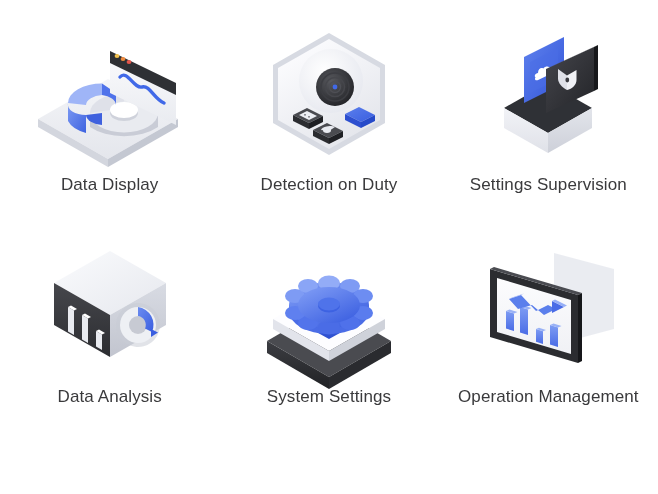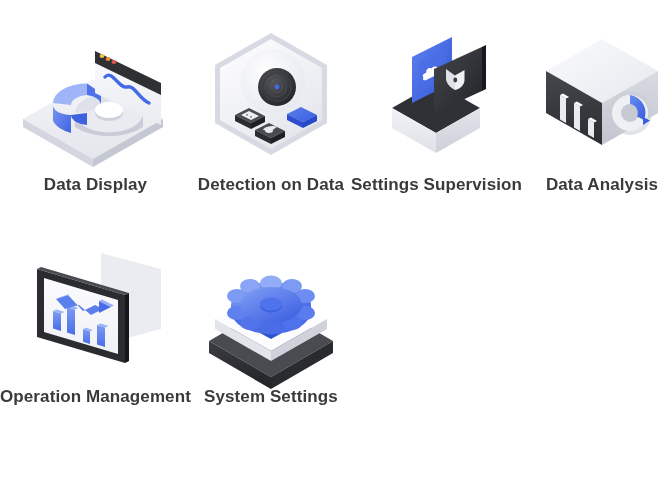--- a/index.html
+++ b/index.html
@@ -5,25 +5,24 @@
   * { margin:0; padding:0; box-sizing:border-box; }
   html, body {
     width:658px; height:494px;
     background:#ffffff;
     font-family:"Liberation Sans", sans-serif;
     overflow:hidden;
   }
   .icon-grid {
     width:658px; height:424px;
     display:grid;
-    grid-template-columns:repeat(4, 1fr);
+    grid-template-columns:repeat(3, 1fr);
     grid-template-rows:repeat(2, 1fr);
     align-items:center;
     justify-items:center;
-    font-weight:bold;
   }
   .cell {
     width:100%; height:100%;
     display:flex;
     flex-direction:column;
     align-items:center;
     justify-content:center;
   }
   .art {
     width:160px; height:150px;
@@ -155,21 +154,21 @@
           <ellipse cx="78" cy="113.5" rx="4" ry="2.4" fill="#e8eaf0"></ellipse>
         </g>
 
         <g>
           <path d="M96 97 L110 90 L126 98 L112 105 Z" fill="url(#g-bluebtn)"></path>
           <path d="M96 97 L96 103 L112 111 L112 105 Z" fill="#2d4fcf"></path>
           <path d="M126 98 L126 104 L112 111 L112 105 Z" fill="#264ac9"></path>
         </g>
       </svg>
     </div>
-    <div class="cell-label">Detection on Data</div>
+    <div class="cell-label">Detection on Duty</div>
   </div>
 
   <div class="cell">
     <div class="art">
       <svg width="160" height="150" viewBox="0 0 160 150">
         <defs>
           <linearGradient id="g-boxL" x1="0" y1="0" x2="0" y2="1">
             <stop offset="0" stop-color="#f2f3f7"></stop>
               <stop offset="1" stop-color="#dfe1e8"></stop>
           </linearGradient>
@@ -258,67 +257,20 @@
           <g transform="translate(108 96)">
             <ellipse cx="0" cy="0" rx="18" ry="18" fill="#eef0f4"></ellipse>
             <ellipse cx="0" cy="0" rx="9" ry="9" fill="#c7cad3"></ellipse>
             <path d="M0 -18 A18 18 0 0 1 14 7 L7 3.6 A9 9 0 0 0 0 -9 Z" fill="url(#g-blue4)"></path>
             <path d="M13 4 L20 7.5 L13 12 Z" fill="#3a5ee0"></path>
           </g>
         </g>
       </svg>
     </div>
     <div class="cell-label">Data Analysis</div>
-  </div>
-
-  <div class="cell">
-    <div class="art">
-      <svg width="160" height="150" viewBox="0 0 160 150">
-        <defs>
-          <linearGradient id="g-screen" x1="0" y1="0" x2="0" y2="1">
-            <stop offset="0" stop-color="#fcfcfe"></stop>
-              <stop offset="1" stop-color="#f0f1f5"></stop>
-          </linearGradient>
-          <linearGradient id="g-bar5" x1="0" y1="0" x2="0" y2="1">
-            <stop offset="0" stop-color="#7e9cf3"></stop>
-              <stop offset="1" stop-color="#4a6ce6"></stop>
-          </linearGradient>
-        </defs>
-
-        <g>
-          <path d="M86 24 L146 40 L146 100 L86 116 Z" fill="#dfe2e9" opacity="0.65"></path>
-        </g>
-
-        <g>
-          <path d="M22 40 L110 66 L110 134 L22 108 Z" fill="#2b2c30"></path>
-          <path d="M22 40 L26 38 L114 64 L110 66 Z" fill="#4a4b51"></path>
-          <path d="M110 66 L114 64 L114 132 L110 134 Z" fill="#16171a"></path>
-          <path d="M29 49 L103 71 L103 125 L29 103 Z" fill="url(#g-screen)"></path>
-        </g>
-
-        <g>
-          <path d="M38 82 L46 84.5 L46 102 L38 99.5 Z" fill="url(#g-bar5)"></path>
-          <path d="M38 82 L41.5 80.5 L49.5 83 L46 84.5 Z" fill="#9ab2f6"></path>
-          <path d="M52 78 L60 80.5 L60 106 L52 103.5 Z" fill="url(#g-bar5)"></path>
-          <path d="M52 78 L55.5 76.5 L63.5 79 L60 80.5 Z" fill="#9ab2f6"></path>
-          <path d="M68 100 L75 102.2 L75 115 L68 112.8 Z" fill="url(#g-bar5)"></path>
-          <path d="M68 100 L71 98.7 L78 101 L75 102.2 Z" fill="#9ab2f6"></path>
-          <path d="M82 96 L90 98.5 L90 118 L82 115.5 Z" fill="url(#g-bar5)"></path>
-          <path d="M82 96 L85.5 94.5 L93.5 97 L90 98.5 Z" fill="#9ab2f6"></path>
-        </g>
-
-        <g>
-          <path d="M41 70 L53 66 L68 82 L80 76 L88 80 L76 86 L64 76 L50 80 Z" fill="#5b7fec"></path>
-          <path d="M41 70 L44 68.6 L56 64.6 L53 66 Z" fill="#96aef6"></path>
-          <path d="M84 72 L96 78 L84 84 Z" fill="#4a6ce6"></path>
-          <path d="M84 72 L87 70.6 L99 76.6 L96 78 Z" fill="#96aef6"></path>
-        </g>
-      </svg>
-    </div>
-    <div class="cell-label">Operation Management</div>
   </div>
 
   <div class="cell">
     <div class="art">
       <svg width="160" height="150" viewBox="0 0 160 150">
         <defs>
           <linearGradient id="g-slabdark" x1="0" y1="0" x2="0" y2="1">
             <stop offset="0" stop-color="#3c3d42"></stop>
               <stop offset="1" stop-color="#212225"></stop>
           </linearGradient>
@@ -367,13 +319,60 @@
             <ellipse cx="0" cy="8" rx="31" ry="18" fill="url(#g-gear)"></ellipse>
             <ellipse cx="0" cy="9" rx="11" ry="6.5" fill="#3d62e2"></ellipse>
             <ellipse cx="0" cy="7" rx="11" ry="6.5" fill="#4f73ea"></ellipse>
           </g>
         </g>
       </svg>
     </div>
     <div class="cell-label">System Settings</div>
   </div>
 
+  <div class="cell">
+    <div class="art">
+      <svg width="160" height="150" viewBox="0 0 160 150">
+        <defs>
+          <linearGradient id="g-screen" x1="0" y1="0" x2="0" y2="1">
+            <stop offset="0" stop-color="#fcfcfe"></stop>
+              <stop offset="1" stop-color="#f0f1f5"></stop>
+          </linearGradient>
+          <linearGradient id="g-bar5" x1="0" y1="0" x2="0" y2="1">
+            <stop offset="0" stop-color="#7e9cf3"></stop>
+              <stop offset="1" stop-color="#4a6ce6"></stop>
+          </linearGradient>
+        </defs>
+
+        <g>
+          <path d="M86 24 L146 40 L146 100 L86 116 Z" fill="#dfe2e9" opacity="0.65"></path>
+        </g>
+
+        <g>
+          <path d="M22 40 L110 66 L110 134 L22 108 Z" fill="#2b2c30"></path>
+          <path d="M22 40 L26 38 L114 64 L110 66 Z" fill="#4a4b51"></path>
+          <path d="M110 66 L114 64 L114 132 L110 134 Z" fill="#16171a"></path>
+          <path d="M29 49 L103 71 L103 125 L29 103 Z" fill="url(#g-screen)"></path>
+        </g>
+
+        <g>
+          <path d="M38 82 L46 84.5 L46 102 L38 99.5 Z" fill="url(#g-bar5)"></path>
+          <path d="M38 82 L41.5 80.5 L49.5 83 L46 84.5 Z" fill="#9ab2f6"></path>
+          <path d="M52 78 L60 80.5 L60 106 L52 103.5 Z" fill="url(#g-bar5)"></path>
+          <path d="M52 78 L55.5 76.5 L63.5 79 L60 80.5 Z" fill="#9ab2f6"></path>
+          <path d="M68 100 L75 102.2 L75 115 L68 112.8 Z" fill="url(#g-bar5)"></path>
+          <path d="M68 100 L71 98.7 L78 101 L75 102.2 Z" fill="#9ab2f6"></path>
+          <path d="M82 96 L90 98.5 L90 118 L82 115.5 Z" fill="url(#g-bar5)"></path>
+          <path d="M82 96 L85.5 94.5 L93.5 97 L90 98.5 Z" fill="#9ab2f6"></path>
+        </g>
+
+        <g>
+          <path d="M41 70 L53 66 L68 82 L80 76 L88 80 L76 86 L64 76 L50 80 Z" fill="#5b7fec"></path>
+          <path d="M41 70 L44 68.6 L56 64.6 L53 66 Z" fill="#96aef6"></path>
+          <path d="M84 72 L96 78 L84 84 Z" fill="#4a6ce6"></path>
+          <path d="M84 72 L87 70.6 L99 76.6 L96 78 Z" fill="#96aef6"></path>
+        </g>
+      </svg>
+    </div>
+    <div class="cell-label">Operation Management</div>
+  </div>
+
 </div>
 
 </body></html>

